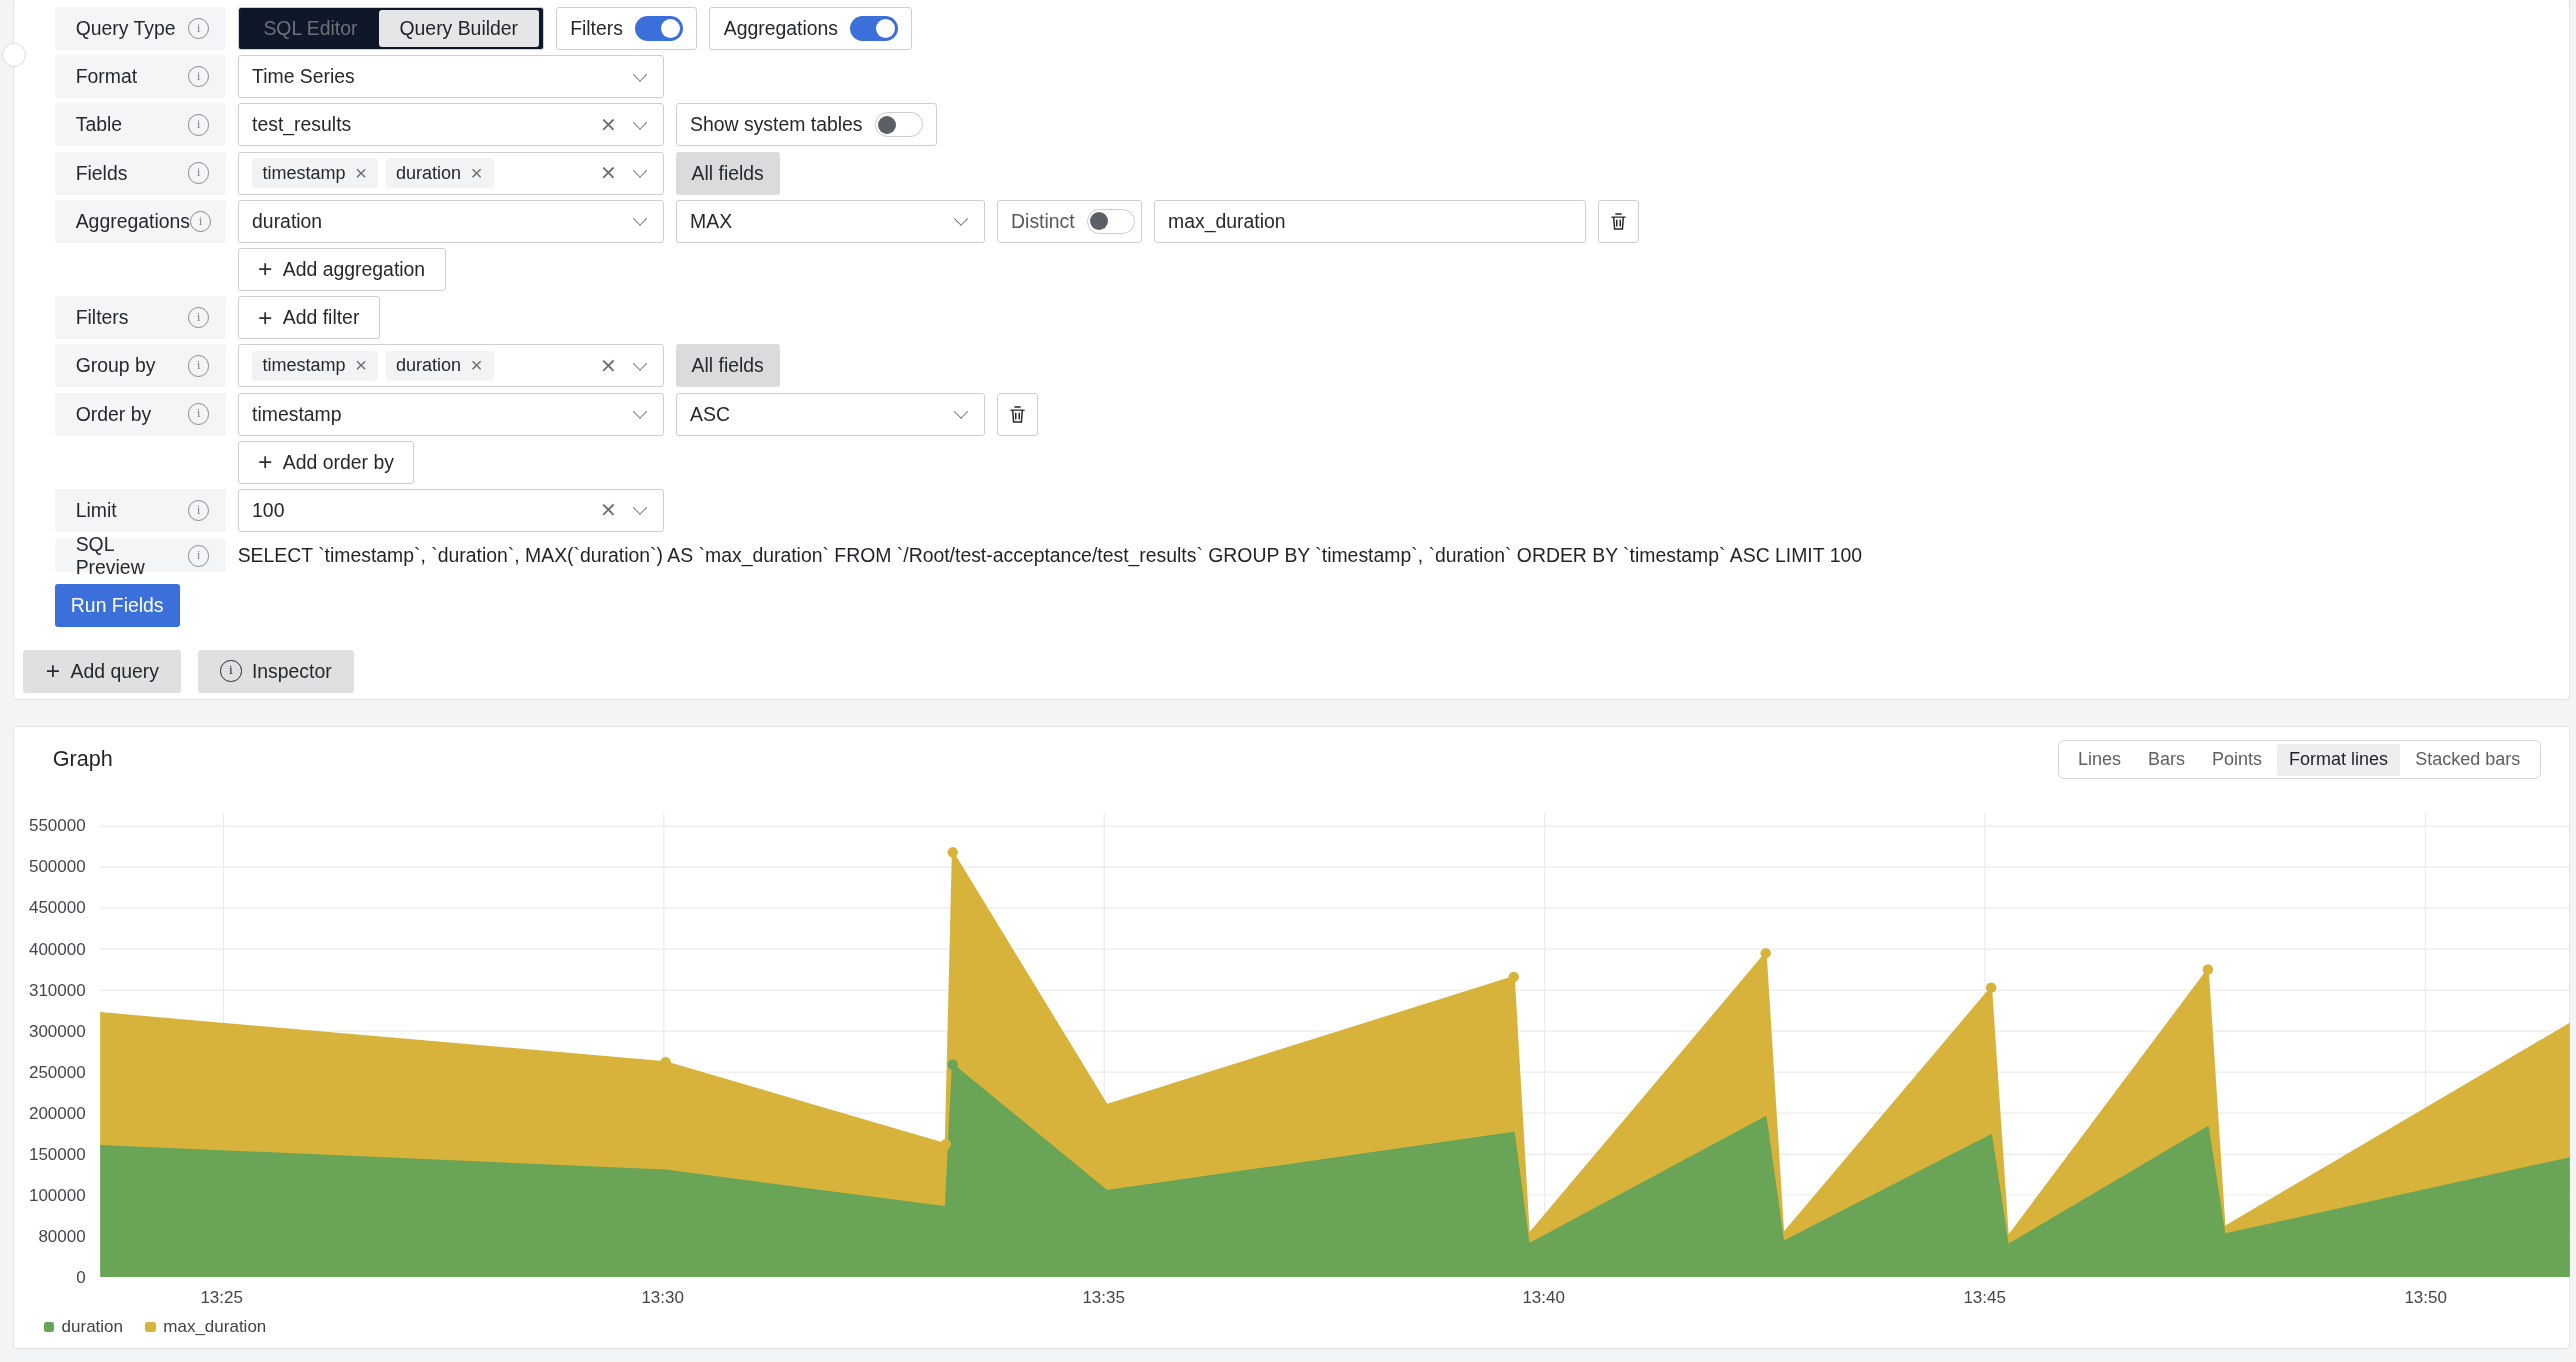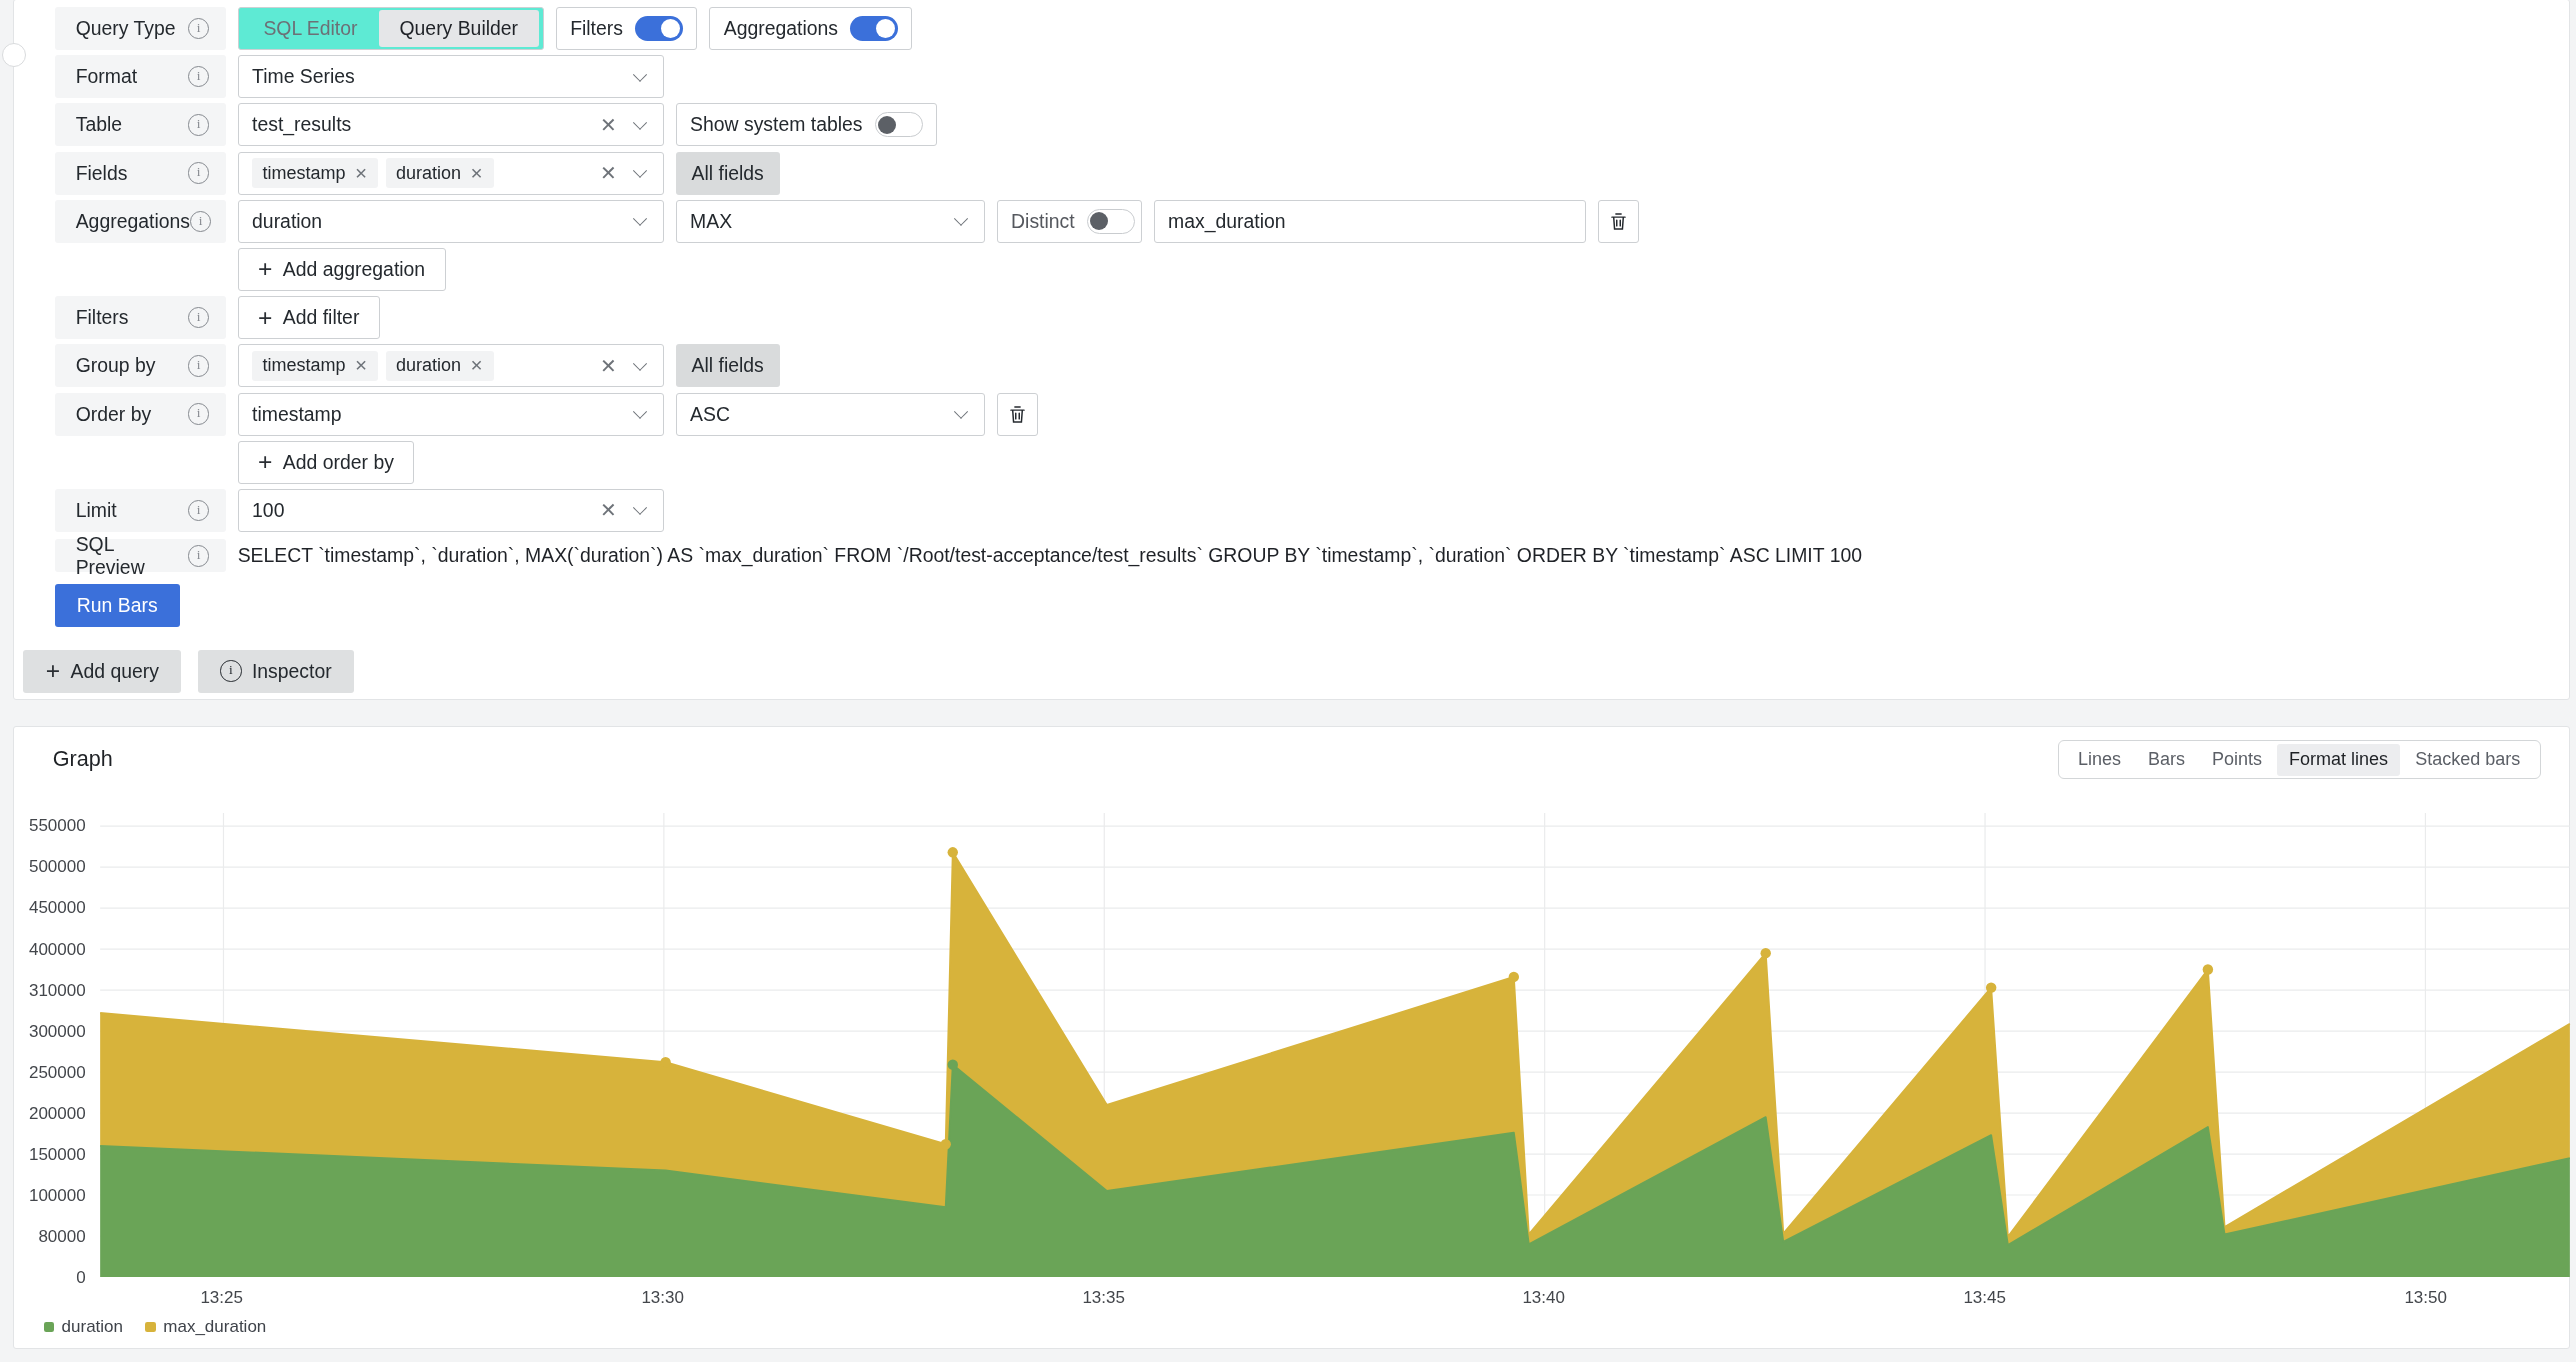--- a/index.html
+++ b/index.html
@@ -56,21 +56,21 @@
   .btn{
     display:flex;align-items:center;justify-content:center;gap:10.4px;
     border-radius:3px;font-size:19.4px;font-weight:500;color:#24292E;
     box-sizing:border-box;cursor:default;
   }
   .btn-outline{border:1.5px solid #CDD0D3;background:#fff;padding:0 19.4px;}
   .btn-allfields{background:#D9DBDC;width:104px;}
   .plus-glyph{font-size:24.6px;font-weight:400;color:#2A2E33;}
   .seg-group{
     display:flex;align-items:center;border:1.5px solid #CDD0D3;border-radius:3px;
-    background:#5eead4;padding:0 3.7px;box-sizing:border-box;
+    background:#0f172a;padding:0 3.7px;box-sizing:border-box;
   }
   .seg{padding:6.7px 21px;font-size:19.4px;color:#6C7076;border-radius:3px;}
   .seg.active{background:#E5E6E8;color:#1F2227;font-weight:500;}
   .toggle-box{
     display:flex;align-items:center;gap:12px;border:1.5px solid #CDD0D3;border-radius:3px;
     background:#fff;padding:0 13.4px;box-sizing:border-box;font-size:19.4px;color:#24292E;
   }
   .switch{width:48px;height:25px;border-radius:12.7px;position:relative;flex:none;}
   .switch.on{background:#3B70DA;}
   .switch.on .knob{position:absolute;right:3px;top:3px;width:19.4px;height:19.4px;border-radius:50%;background:#fff;}
@@ -310,21 +310,21 @@
 
   <div class="qrow sqlrow">
     <div class="qlabel">
       <span>SQL Preview</span>
       <span class="info-icon">i</span>
     </div>
     <div class="sql-text">SELECT `timestamp`, `duration`, MAX(`duration`) AS `max_duration` FROM `/Root/test-acceptance/test_results` GROUP BY `timestamp`, `duration` ORDER BY `timestamp` ASC LIMIT 100</div>
   </div>
 
   <div id="run-query">
-    <span>Run Bars</span>
+    <span>Run Fields</span>
   </div>
 
   <div id="footer-bar">
     <div class="btn footer-btn">
       <span class="plus-glyph">+</span>
       <span>Add query</span>
     </div>
     <div class="btn footer-btn">
       <span class="inspector-icon">i</span>
       <span>Inspector</span>

